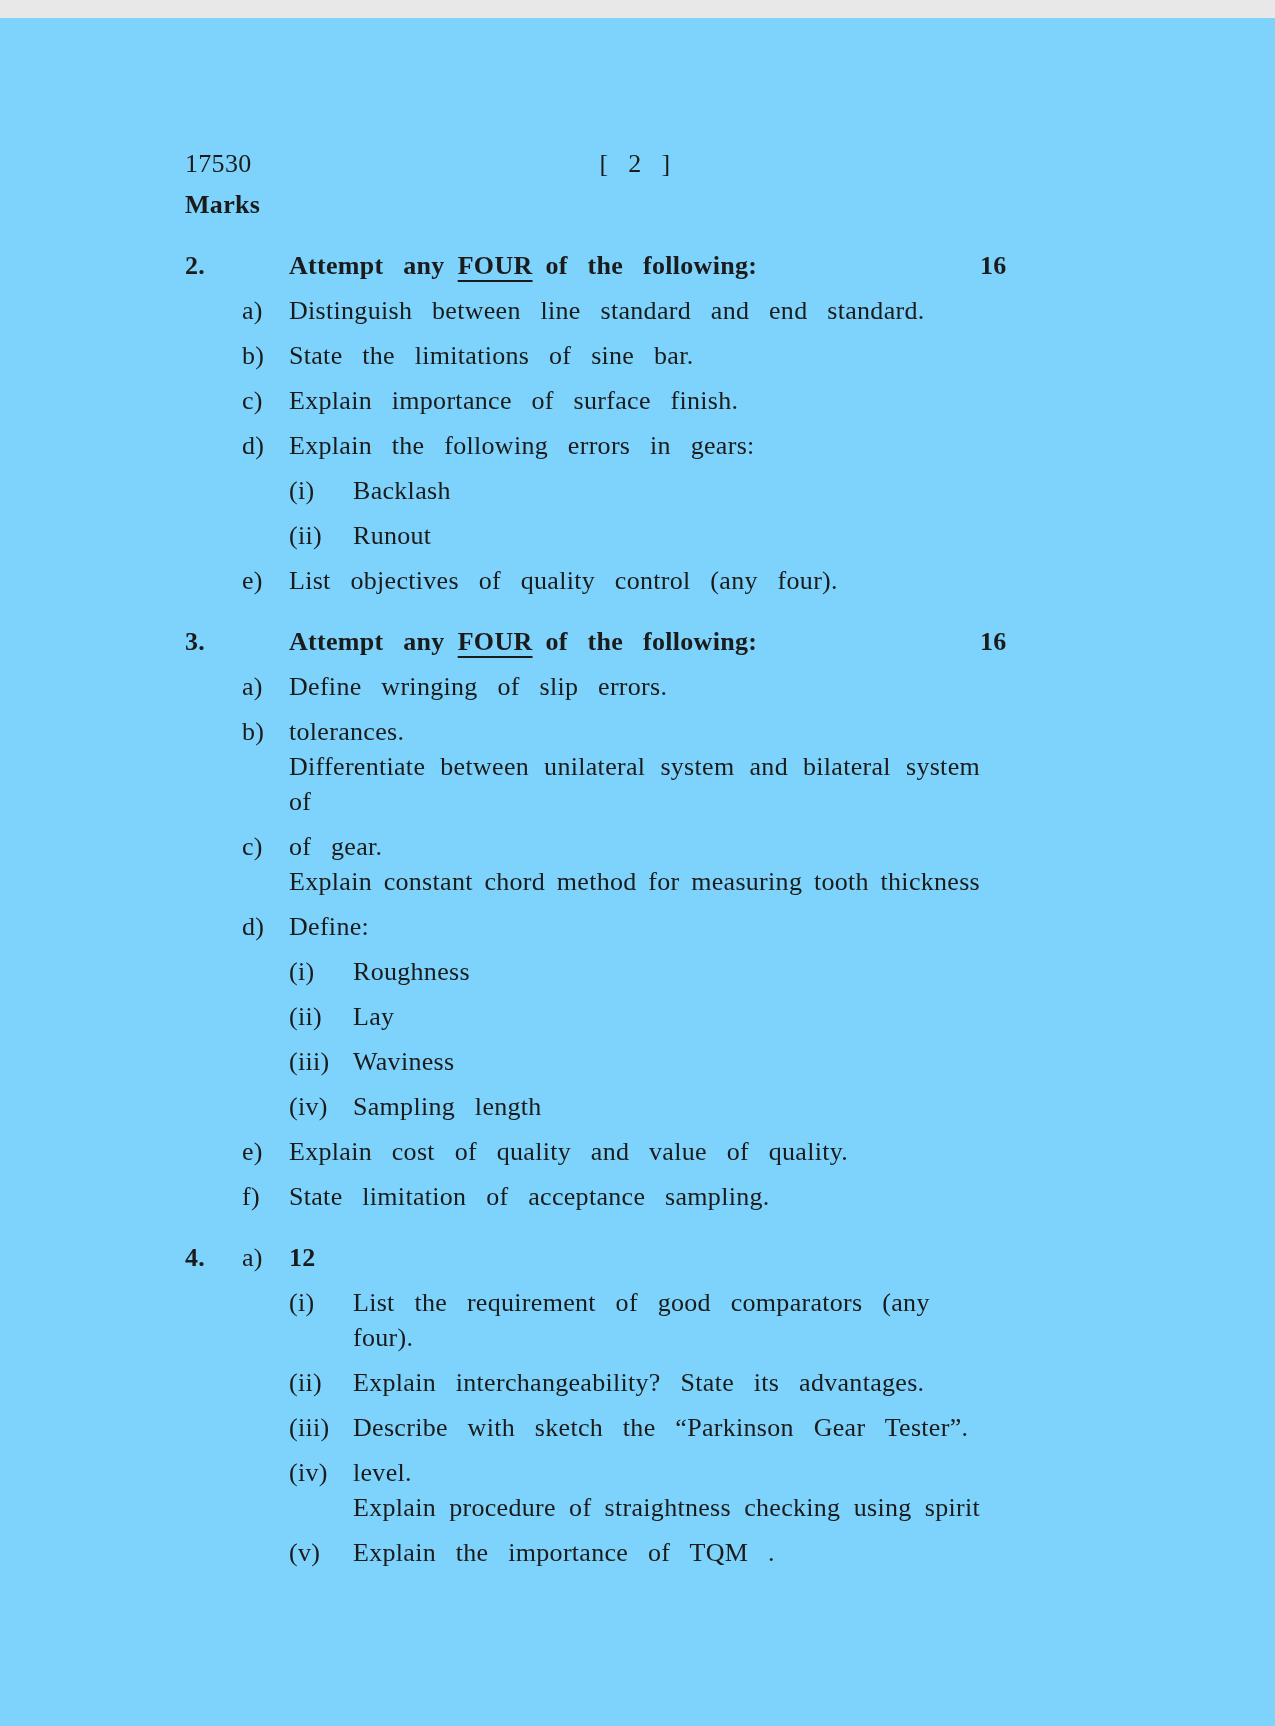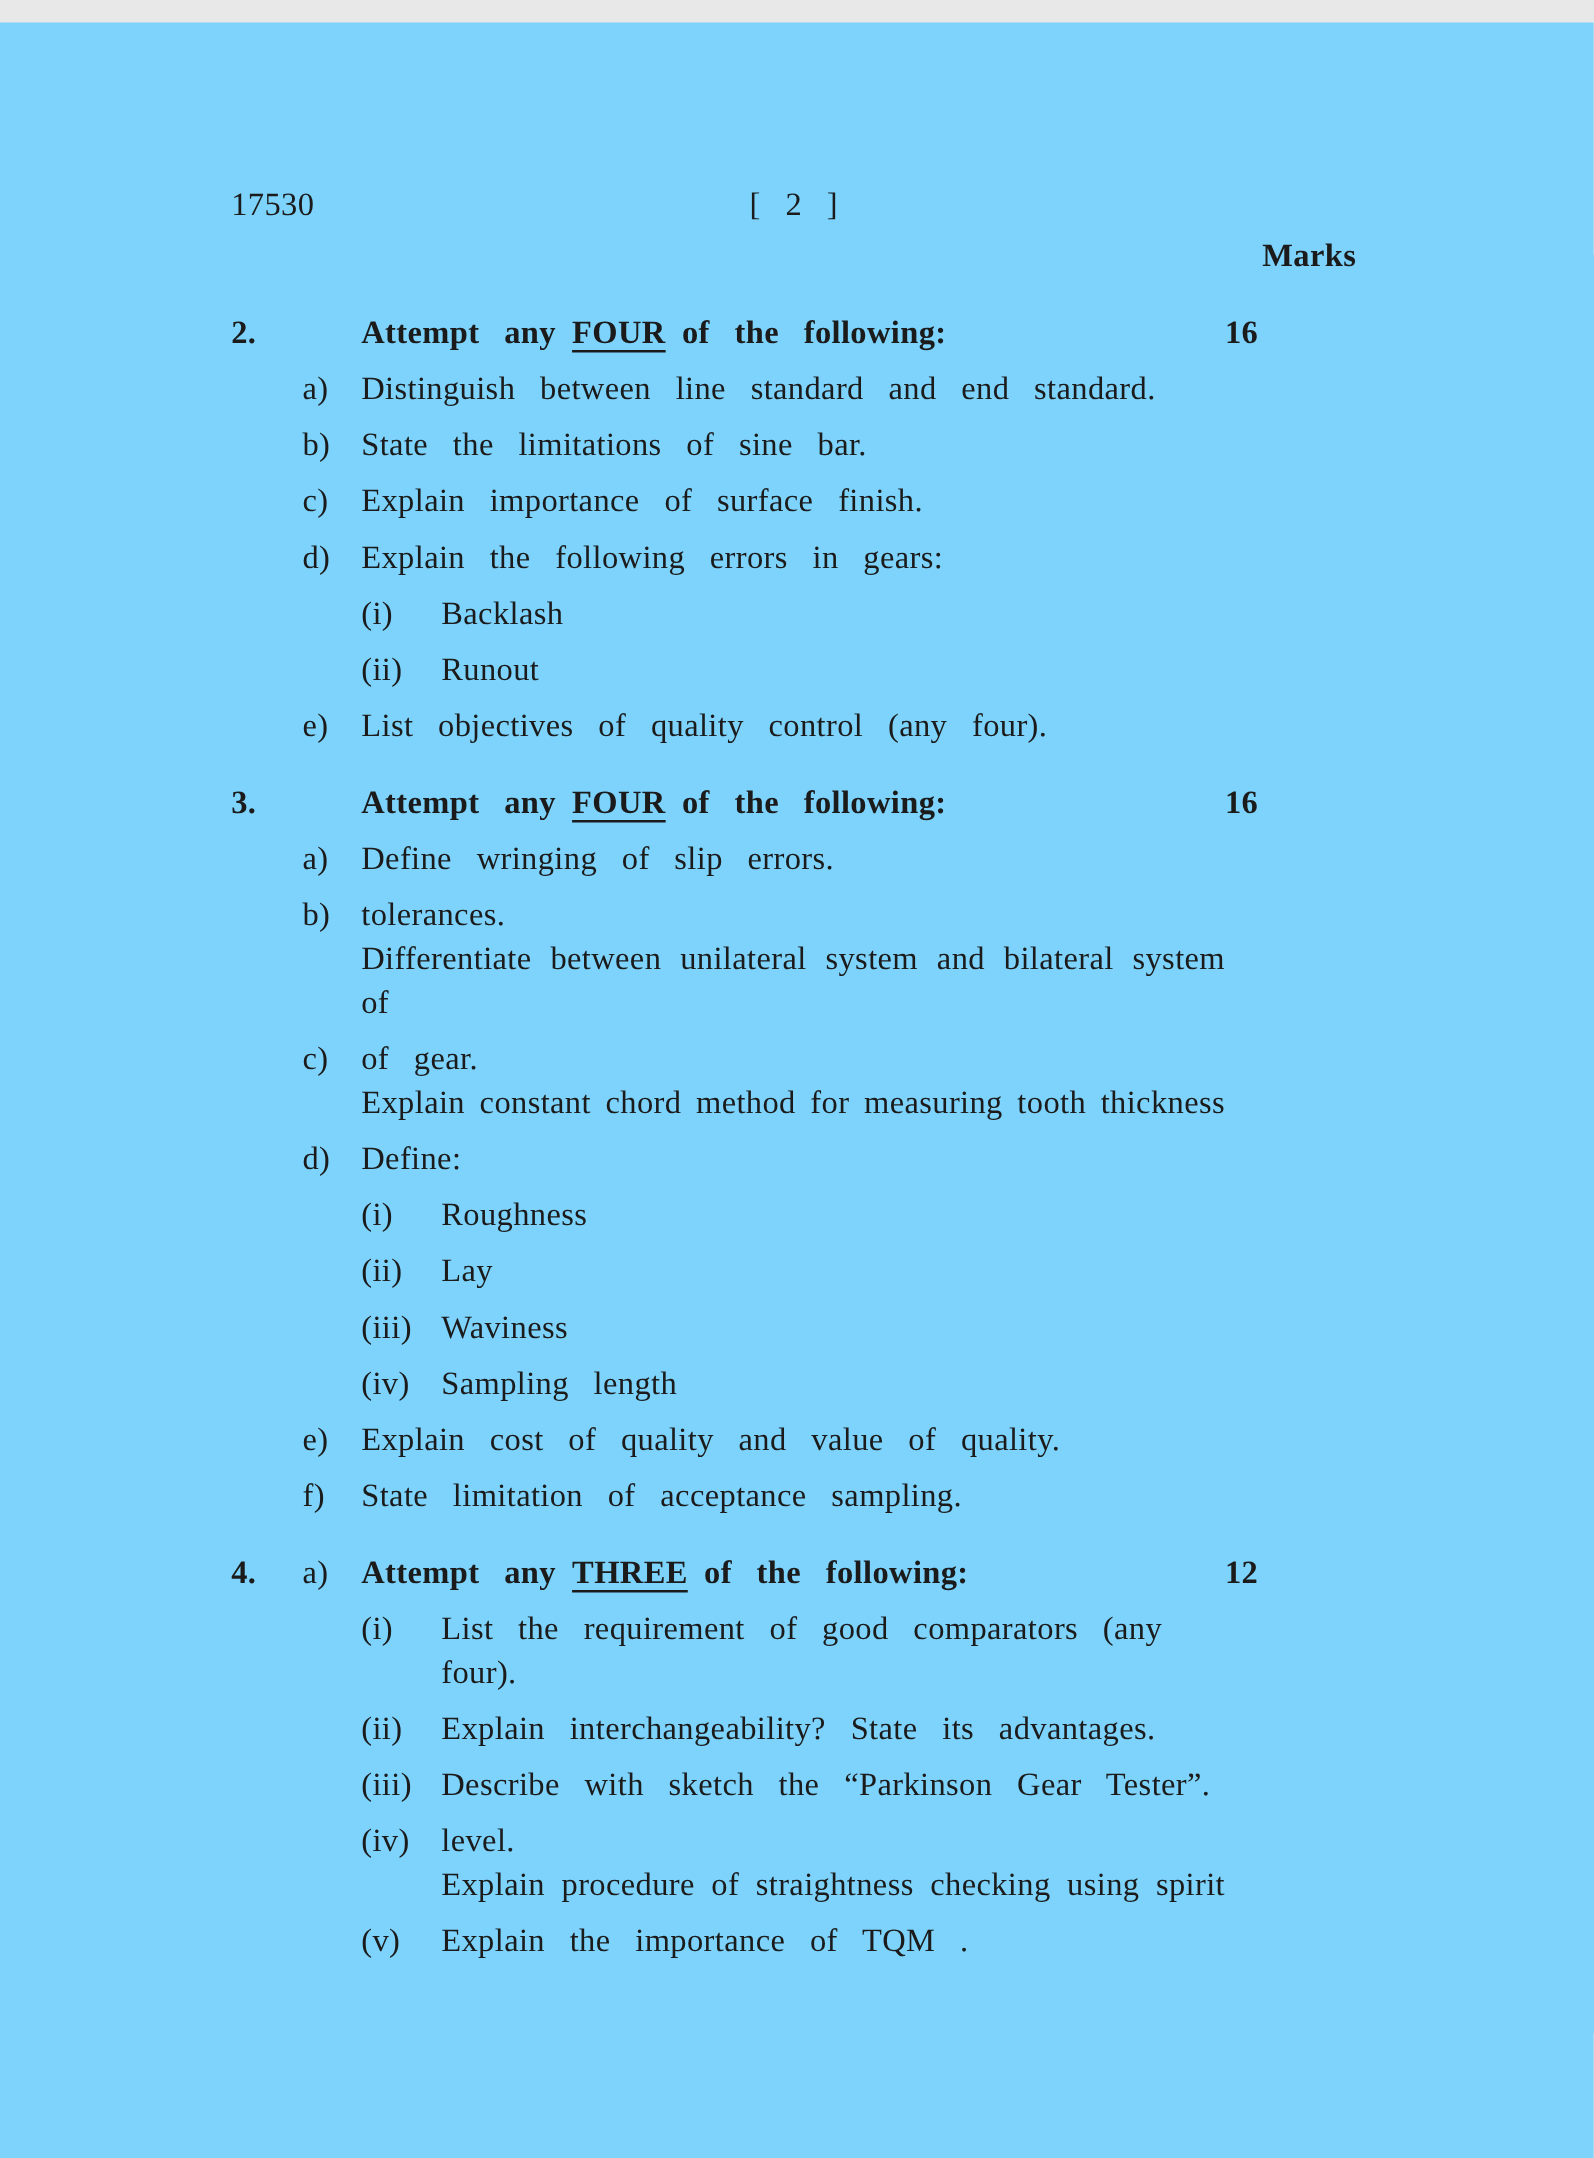--- a/index.html
+++ b/index.html
@@ -20,21 +20,21 @@
     overflow:hidden;
   }
   .doc-header{
     display:grid;
     grid-template-columns:1fr auto 1fr;
     align-items:baseline;
   }
   .doc-header .center{justify-self:center;}
   .doc-header .spacer{justify-self:end;}
   .marks-row{
-    text-align:right;
+    text-align:left;
     font-weight:bold;
     margin-top:6px;
   }
   .question{margin-top:26px;}
   .row{
     display:grid;
     grid-template-columns:57px 47px 691px 105px;
     margin-bottom:10px;
   }
   .col-num{font-weight:bold;}
@@ -196,21 +196,20 @@
       <span class="col-num"></span>
       <span class="col-letter">f)</span>
       <span class="col-text">State limitation of acceptance sampling.</span>
     </div>
   </div>
 
   <div class="question">
     <div class="row q-header">
       <span class="col-num">4.</span>
       <span class="col-letter">a)</span>
-      <span class="col-text"><span>Attempt any</span><span class="kw">THREE</span><span>of the following:</span></span>
       <span class="col-marks">12</span>
     </div>
     <div class="row">
       <span class="col-num"></span>
       <span class="col-letter"></span>
       <span class="col-text sub-row">
           <span>(i)</span>
           <span>List the requirement of good comparators (any four).</span>
         </span>
     </div>

